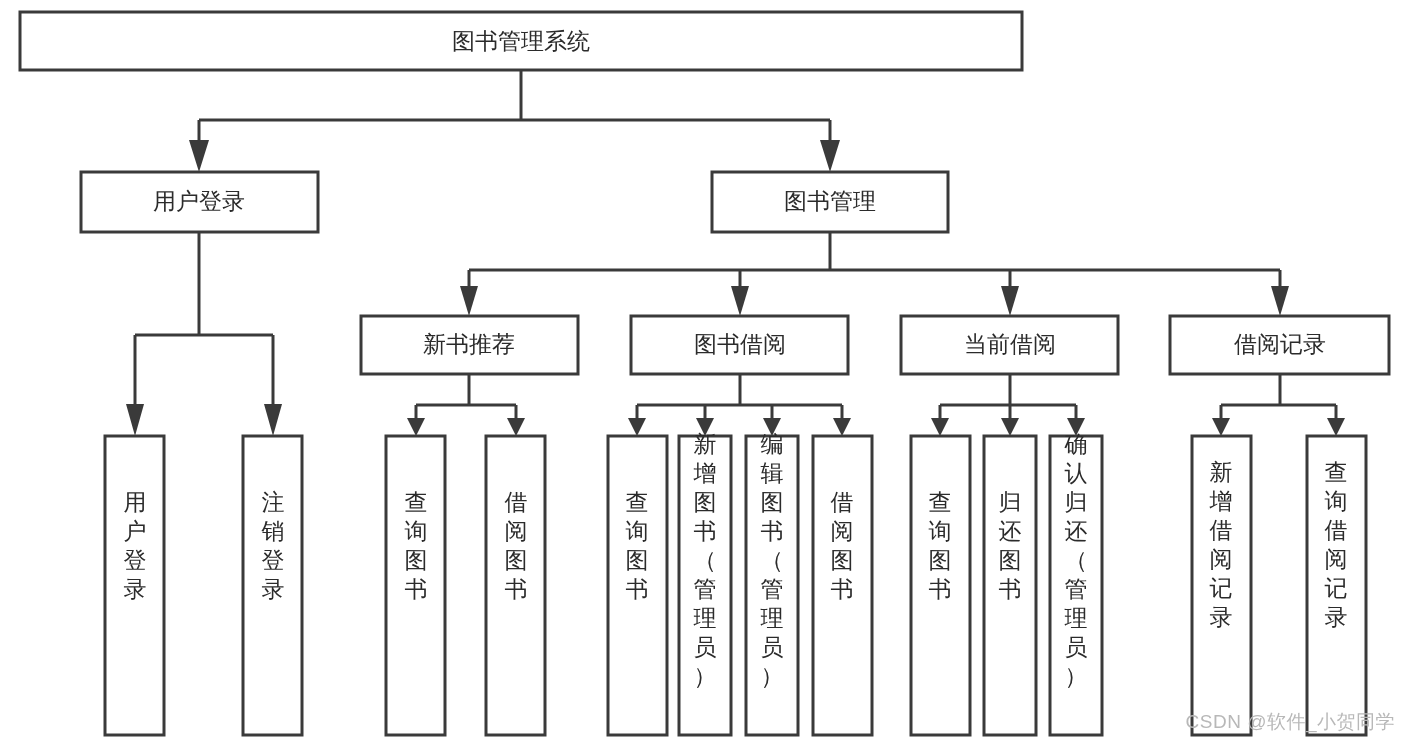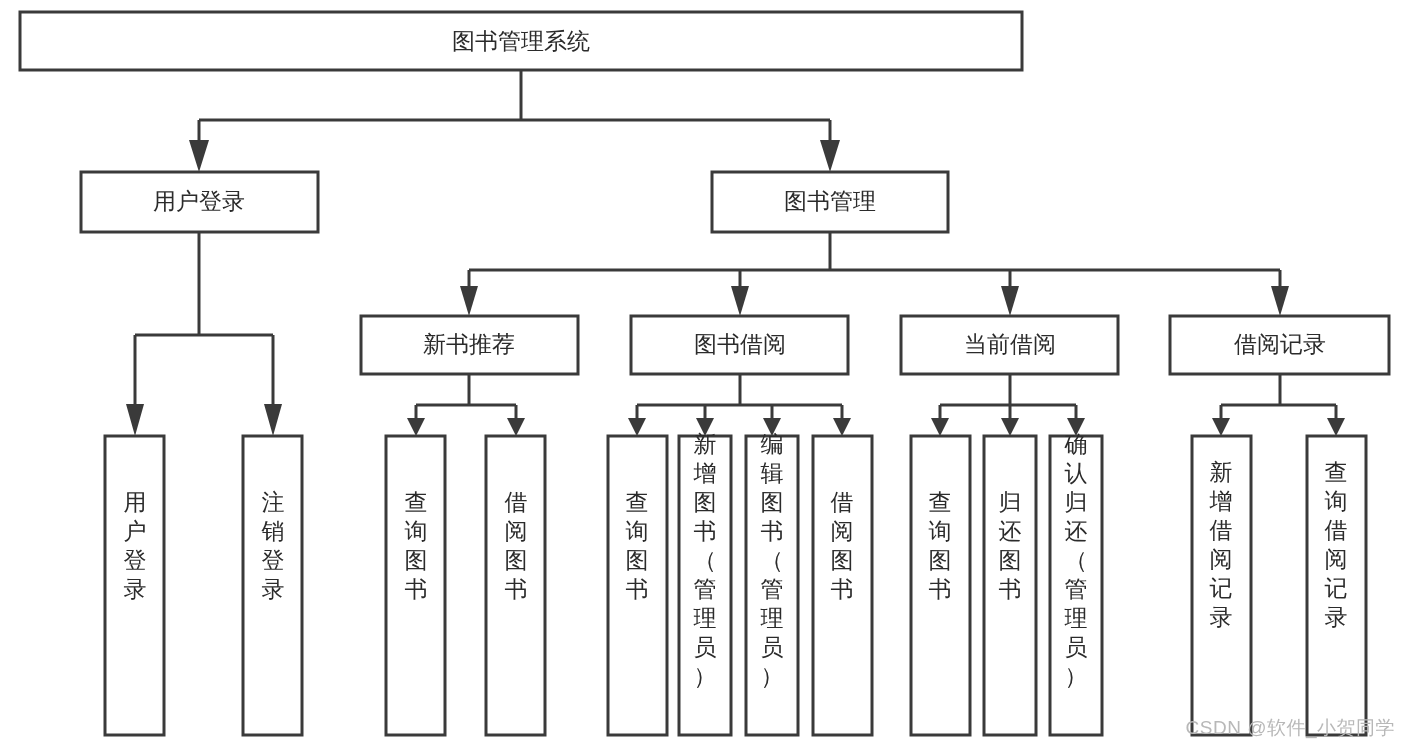--- a/index.html
+++ b/index.html
@@ -52,21 +52,21 @@
   }
   .node-label-vertical {
     font-family: "Liberation Sans", "DejaVu Sans", sans-serif;
     font-size: 23px;
     fill: #2b2b2b;
     text-anchor: middle;
   }
   .watermark-text {
     position: absolute;
     right: 10px;
-    bottom: 6px;
+    bottom: 12px;
     font-family: "Liberation Sans", "DejaVu Sans", sans-serif;
     font-size: 19px;
     color: #b8b8b8;
     letter-spacing: 0.5px;
     white-space: nowrap;
     user-select: none;
   }
 </style>
 </head>
 <body>

